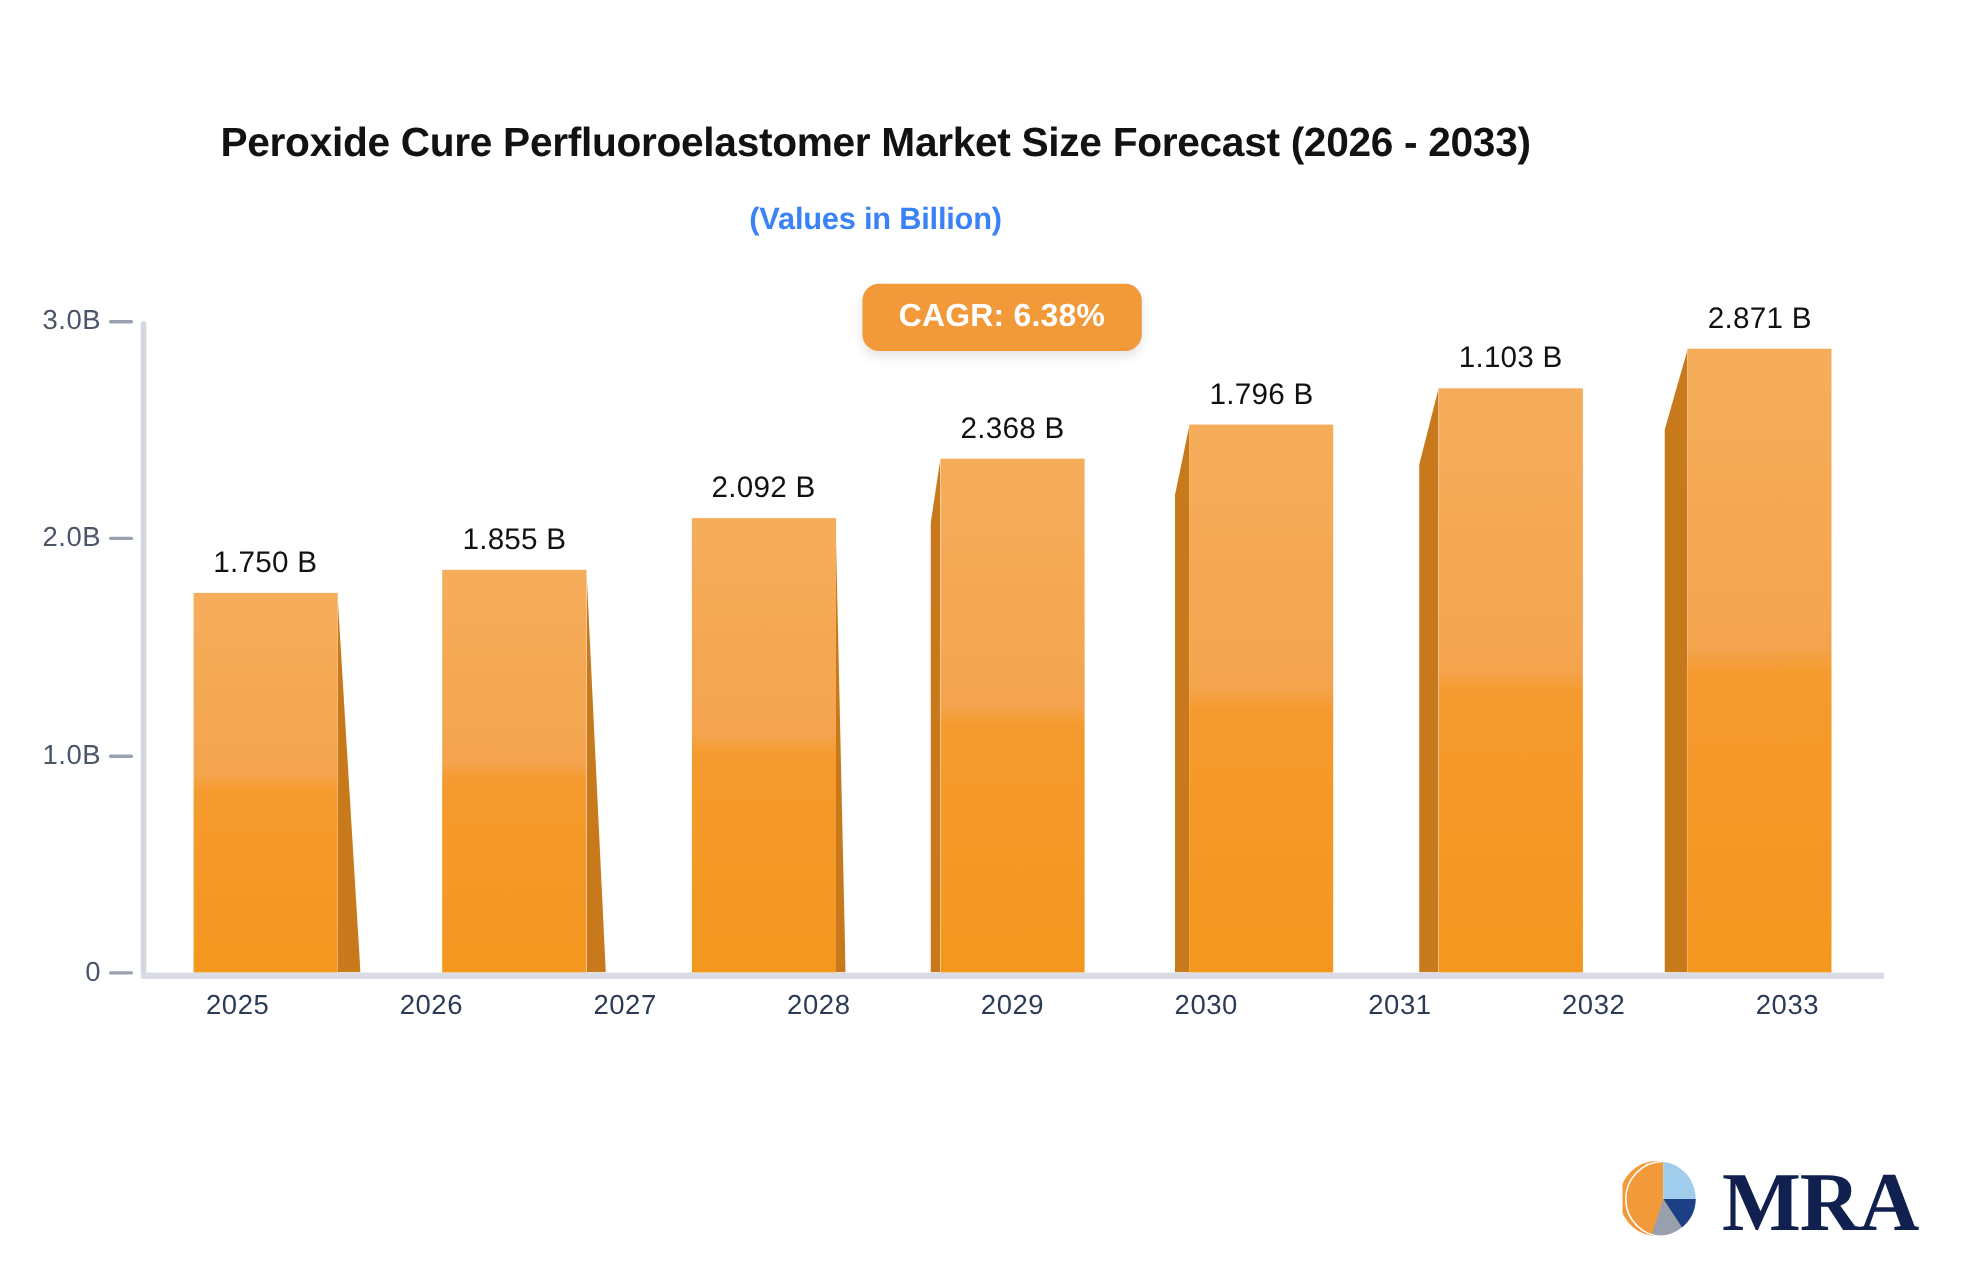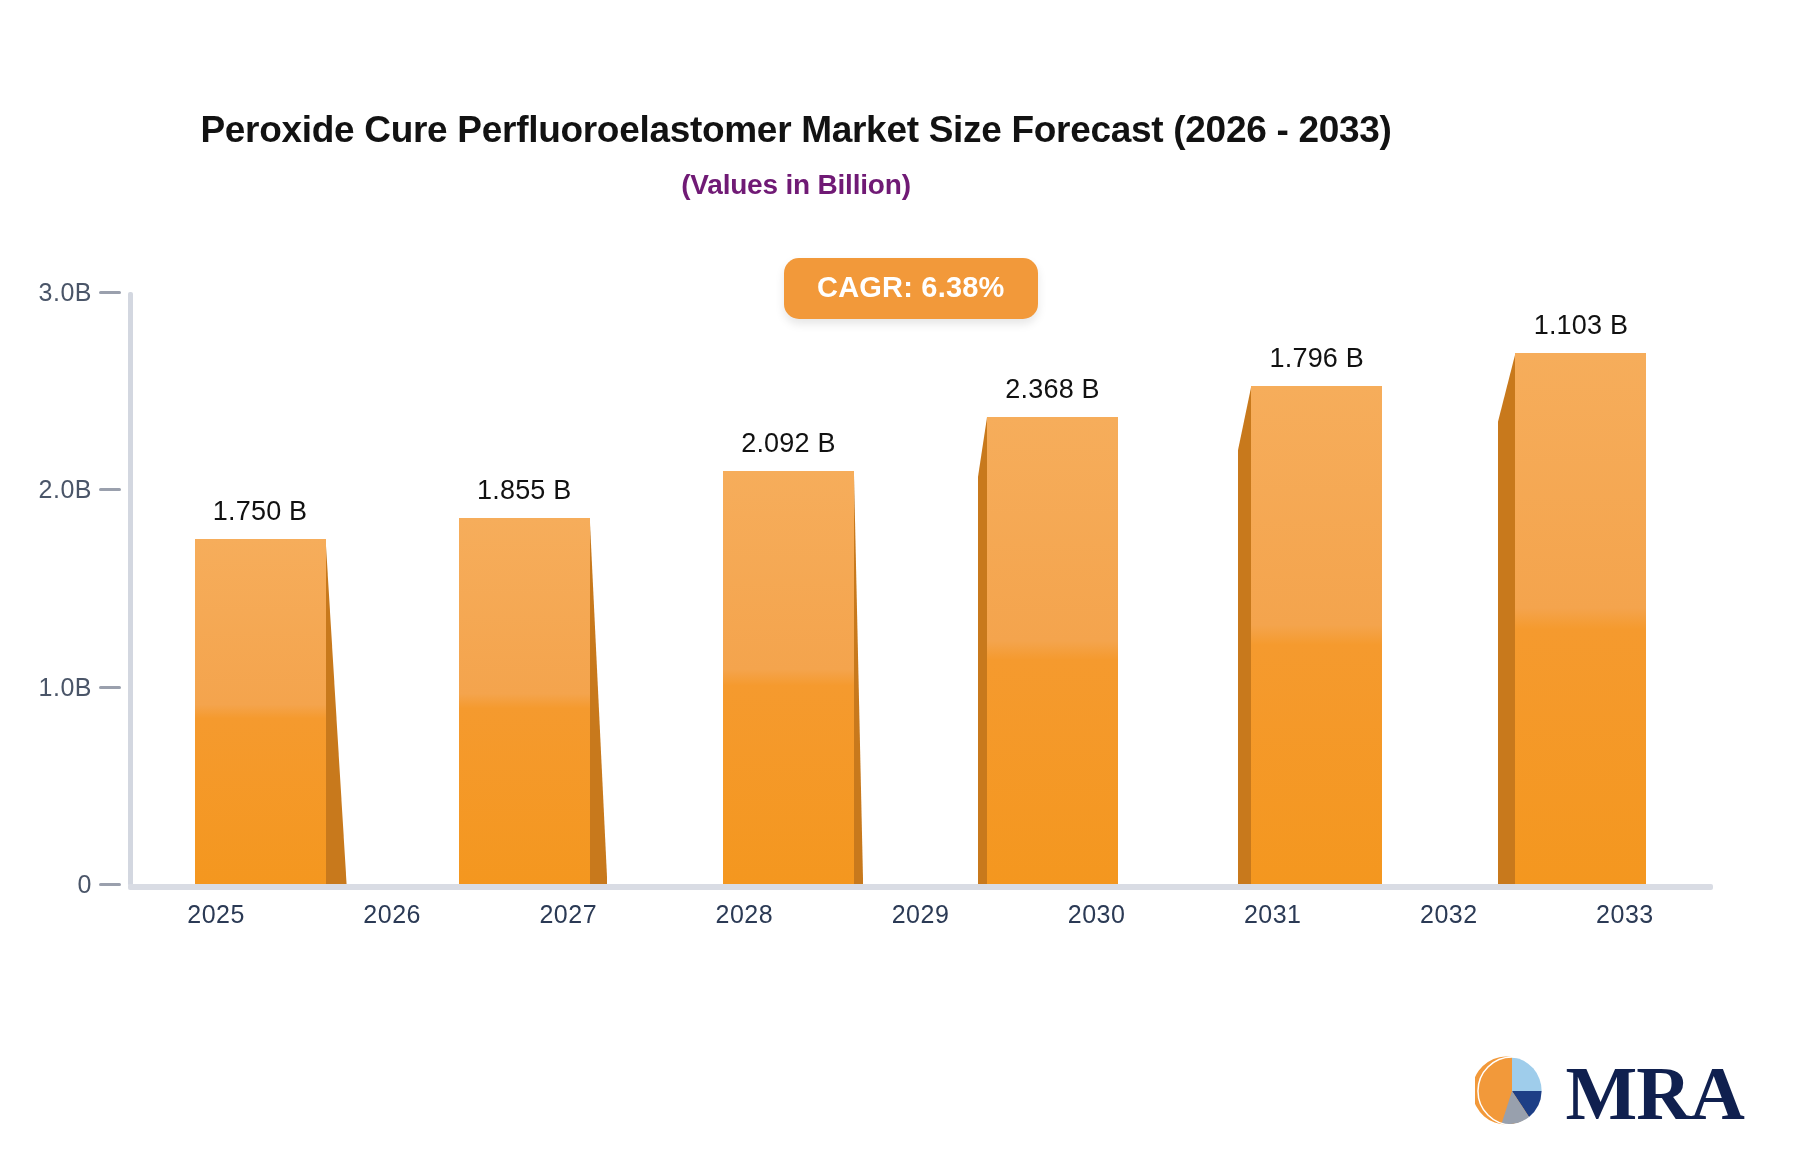--- a/index.html
+++ b/index.html
@@ -11,22 +11,22 @@
   }
   #page { position: relative; width: 1800px; height: 1156px; background: #fff; }
 
   
   #title-block { position: absolute; top: 108px; left: 0; width: 1592px; text-align: center; }
   #chart-title {
     font-size: 37px; font-weight: 700; color: #121212;
     letter-spacing: -0.3px; line-height: 1.2;
   }
   #chart-subtitle {
-    margin-top: 17px;
-    font-size: 28px; font-weight: 700; color: #701a75;
+    margin-top: 31px;
+    font-size: 28px; font-weight: 700; color: #3b82f6;
     letter-spacing: -0.2px;
   }
 
   
   #cagr-badge {
     position: absolute; left: 784px; top: 258px;
     padding: 13px 33px 15px 33px;
     background: #F2993A; color: #ffffff;
     border-radius: 15px;
     font-size: 29px; font-weight: 700; letter-spacing: 0.2px;
@@ -194,20 +194,27 @@
             <div class="bar-value">1.796 B</div>
           </div>
         </div>
         <div class="bar-slot">
           <div class="bar-wrap">
             <div class="side-left" style="width: 17.6px; left: -17.6px; height: 530.827px;"></div>
             <div class="bar-face" style="height: 530.827px;"></div>
             <div class="bar-value">1.103 B</div>
           </div>
         </div>
+        <div class="bar-slot">
+          <div class="bar-wrap">
+            <div class="side-left" style="width: 21px; left: -21px; height: 566.544px;"></div>
+            <div class="bar-face" style="height: 566.544px;"></div>
+            <div class="bar-value">2.871 B</div>
+          </div>
+        </div>
       </div>
   </div>
 
   <div id="xlabels">
       <div class="xlab">2025</div>
       <div class="xlab">2026</div>
       <div class="xlab">2027</div>
       <div class="xlab">2028</div>
       <div class="xlab">2029</div>
       <div class="xlab">2030</div>

